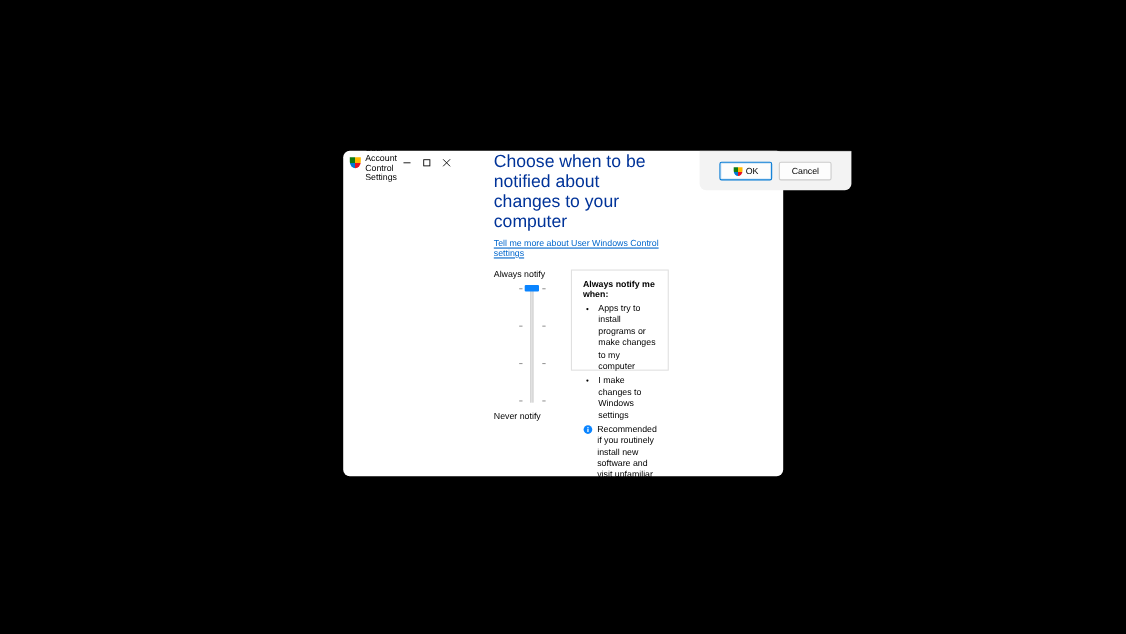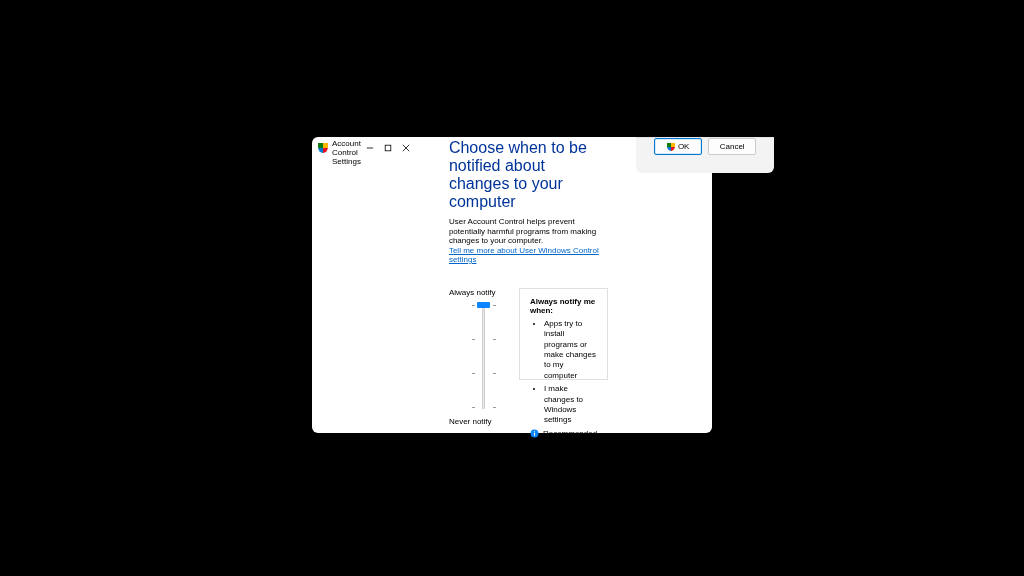--- a/index.html
+++ b/index.html
@@ -29,21 +29,21 @@
   .titlebar-title { font-size: 8px; flex: 1; color: #000; }
   .winbtn { width: 18px; height: 16px; display:flex; align-items:center; justify-content:center; color:#000; }
   .winbtn svg { display:block; }
   .content {
     flex: 1;
     padding: 2px 28px 0 28px;
   }
   .heading { color: #003399; font-size: 16px; margin-bottom: 6px; font-weight: 400; }
   .desc { font-size: 8px; color: #000; line-height: 1.2; }
   .link { color: #0066cc; text-decoration: underline; font-size: 8px; cursor: pointer; }
-  .body-row { display: flex; margin-top: 24px; }
+  .body-row { display: flex; margin-top: 10px; }
   .slider-col { width: 70px; display:flex; flex-direction:column; align-items:center; }
   .slider-label-top { font-size: 8px; margin-bottom: 6px; align-self:flex-start; margin-left: 0; }
   .slider-label-bottom { font-size: 8px; margin-top: 6px; align-self:flex-start; }
   .slider-track {
     position: relative;
     width: 28px;
     height: 108px;
     display:flex;
     justify-content:center;
   }
@@ -71,20 +71,21 @@
   .info-list { list-style: disc; margin-left: 14px; line-height:1.3; }
   .info-list li { margin-bottom:3px; }
   .recommend-row { display:flex; align-items:flex-start; gap:4px; margin-top:auto; }
   .info-icon { width:9px; height:9px; flex-shrink:0; }
   .recommend-text { font-size:8px; line-height:1.3; }
   .button-bar {
     height: 36px;
     background: #f3f3f3;
     border-top: 1px solid #e5e5e5;
     display:flex;
+    align-items:center;
     justify-content:flex-end;
     padding: 0 18px;
     gap: 6px;
     border-radius: 0 0 6px 6px;
   }
   .btn {
     min-width: 48px;
     height: 17px;
     font-size: 8px;
     border: 1px solid #ccc;
@@ -124,21 +125,20 @@
     <div class="winbtn" title="Close">
       <svg width="8" height="8" viewBox="0 0 10 10">
           <line x1="1" y1="1" x2="9" y2="9" stroke="#000" stroke-width="1"></line>
           <line x1="9" y1="1" x2="1" y2="9" stroke="#000" stroke-width="1"></line>
         </svg>
     </div>
   </div>
 
   <div class="content">
     <div class="heading">Choose when to be notified about changes to your computer</div>
-    <div class="desc">User Account Control helps prevent potentially harmful programs from making changes to your computer.</div>
     <a class="link">Tell me more about User Windows Control settings</a>
 
     <div class="body-row">
       <div class="slider-col">
         <div class="slider-label-top">Always notify</div>
         <div class="slider-track">
           <div class="track-line"></div>
           <div class="tick" style="top:2px">
               <span></span>
               <span></span>

